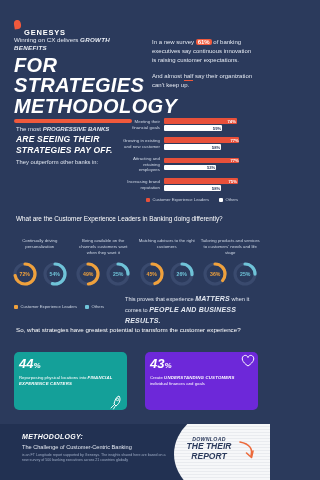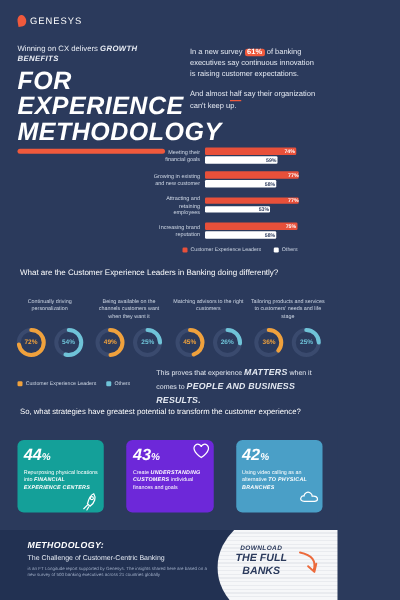--- a/index.html
+++ b/index.html
@@ -9,21 +9,21 @@
     background:#2b3a5c;
     color:#ffffff;
     overflow:hidden;
     position:relative;
   }
   .page { width:270px; height:480px; position:relative; background:#2b3a5c; }
 
   
   .brand { position:absolute; left:14px; top:12px; display:flex; align-items:center; gap:3px; }
   .brand-mark { width:7px; height:9px; background:#f0593c; border-radius:50% 50% 50% 0; transform:rotate(-10deg); }
-  .brand-name { font-size:7.5px; font-weight:normal; letter-spacing:.8px; color:#fff; }
+  .brand-name { font-size:7.5px; font-weight:bold; letter-spacing:.8px; color:#fff;margin-top:16px; }
 
   
   .hero { position:absolute; left:14px; top:36px; width:128px; }
   .hero-kicker { font-size:6.2px; line-height:1.35; color:#e8ecf4; }
   .hero-kicker b { font-style:italic; font-weight:bold; letter-spacing:.3px; }
   .hero-title { font-size:20px; line-height:1.02; font-weight:bold; letter-spacing:.4px; margin-top:2px; font-style:italic; }
   .hero-title .l2 { display:block; }
   .hero-underline { margin-top:3px; width:118px; height:4px; background:#f0593c; border-radius:3px; }
 
   .hero-right { position:absolute; left:152px; top:38px; width:104px; }
@@ -113,32 +113,37 @@
 <div class="page">
 
   <div class="brand">
     <div class="brand-mark"></div>
     <div class="brand-name">GENESYS</div>
   </div>
 
   <div class="hero">
     <div class="hero-kicker"><span>Winning on CX delivers </span><b>GROWTH BENEFITS</b></div>
     <div class="hero-title">
-      <span class="l1">FOR EXPERIENCE</span>
+      <span class="l1">FOR STRATEGIES</span>
       <span class="l2">METHODOLOGY</span>
     </div>
     <div class="hero-underline"></div>
   </div>
 
   <div class="hero-right">
     <p><span>In a new survey </span><span class="hl">61%</span><span> of banking executives say continuous innovation is raising customer expectations.</span></p>
     <p><span>And almost </span><span class="ul">half</span><span> say their organization can't keep up.</span></p>
   </div>
 
   <div class="sec-bars">
+    <div class="bars-left">
+      <div class="lead"><span>The most </span><b>PROGRESSIVE BANKS</b></div>
+      <div class="big">ARE SEEING THEIR STRATEGIES PAY OFF.</div>
+      <div class="sub">They outperform other banks in:</div>
+    </div>
     <div class="bars-right">
       <div id="bar-groups">
           <div class="bar-group">
             <div class="bar-label">Meeting their financial goals</div>
             <div class="bar-stack">
               <div class="bar-row">
                 <div class="bar-fill leader" style="width: 74%;"></div>
                 <div class="bar-val leader" style="left: calc(74% - 9px);">74%</div>
               </div>
               <div class="bar-row">
@@ -307,40 +312,33 @@
               <path d="M6 11 L3 14 M7 12.5 L5.5 15" stroke="#fff" stroke-width=".9" stroke-linecap="round"></path>
             </svg></div>
         </div>
         <div class="card c2">
           <div class="pct">43<span>%</span></div>
           <div class="txt"><span>Create </span><b>UNDERSTANDING CUSTOMERS</b><span> individual finances and goals</span></div>
           <div class="doodle" style="right: 2px; top: 1px;"><svg width="16" height="15" viewBox="0 0 16 15">
               <path d="M8 13 C2 9,1 5,3.5 3 C5.5 1.4,8 3.2,8 4.6 C8 3.2,10.5 1.4,12.5 3 C15 5,14 9,8 13Z" fill="none" stroke="#fff" stroke-width="1"></path>
             </svg></div>
         </div>
-        <div class="card c3">
-          <div class="pct">42<span>%</span></div>
-          <div class="txt"><span>Using video calling as an alternative </span><b>TO PHYSICAL BRANCHES</b><span></span></div>
-          <div class="doodle" style="right: 1px; bottom: 2px;"><svg width="18" height="12" viewBox="0 0 18 12">
-              <path d="M4.5 10 C2 10,1 8.5,1.8 7 C2.3 6,3.4 5.6,4.2 5.8 C4.4 3.4,7 2,9 3.2 C10.4 4,10.8 5.2,10.8 6 C13 5.4,15.2 6.6,15 8.4 C14.9 9.6,13.6 10,12.5 10Z" fill="none" stroke="#fff" stroke-width="1"></path>
-            </svg></div>
-        </div>
       </div>
   </div>
 
   <div class="footer">
     <div class="foot-circle"></div>
     <div class="foot-left">
       <div class="foot-title">METHODOLOGY:</div>
       <div class="foot-sub">The Challenge of Customer-Centric Banking</div>
       <div class="foot-fine">is an FT Longitude report supported by Genesys. The insights shared here are based on a new survey of 500 banking executives across 21 countries globally</div>
     </div>
     <div class="cta">
       <div class="l1">DOWNLOAD</div>
-      <div class="l2">THE FULL BANKS</div>
+      <div class="l2">THE THEIR REPORT</div>
     </div>
     <svg class="arrow" width="18" height="20" viewBox="0 0 18 20">
       <path d="M2 2 C12 4, 15 9, 13 16" stroke="#ec6a3c" stroke-width="1.6" fill="none" stroke-linecap="round"></path>
       <path d="M8.5 13 L13.5 17.5 L15 11" stroke="#ec6a3c" stroke-width="1.6" fill="none" stroke-linecap="round" stroke-linejoin="round"></path>
     </svg>
   </div>
 
 </div>
 
 </body></html>

